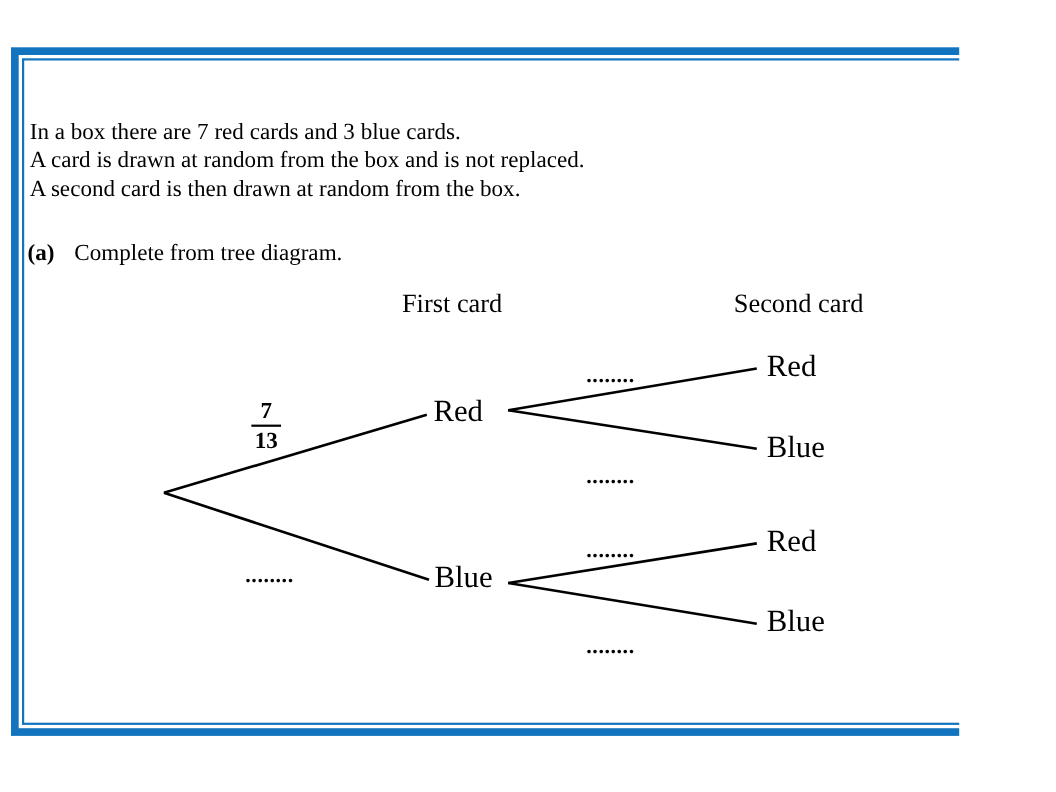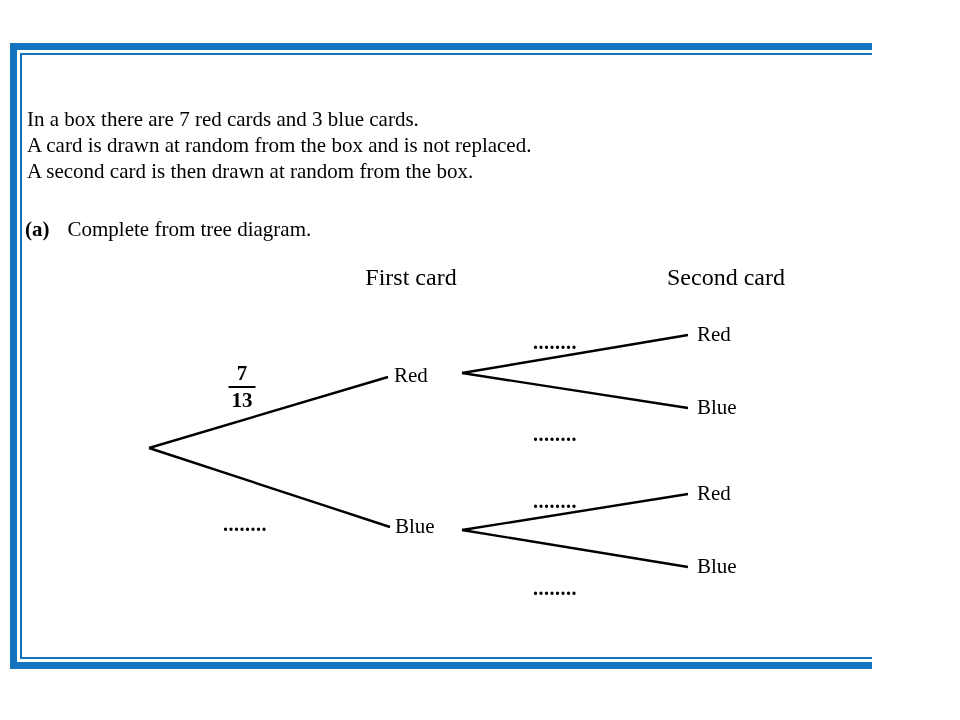--- a/index.html
+++ b/index.html
@@ -21,21 +21,21 @@
   }
   .part{
     position:absolute;left:25px;top:217px;font-size:21px;white-space:nowrap;
   }
   .part .plabel{font-weight:bold;margin-right:18px;}
   .hdr{
     position:absolute;font-size:24px;white-space:nowrap;
     transform:translate(-50%,-50%);
   }
   .node{
-    position:absolute;font-size:21px;white-space:nowrap;
+    position:absolute;font-size:28px;white-space:nowrap;
     transform:translateY(-50%);
   }
   .dots{
     position:absolute;font-size:20px;font-weight:bold;letter-spacing:0.5px;
     transform:translate(-50%,-50%);white-space:nowrap;
   }
   .fraction{
     position:absolute;transform:translate(-50%,-50%);
     font-size:21px;font-weight:bold;text-align:center;line-height:1.0;
   }

